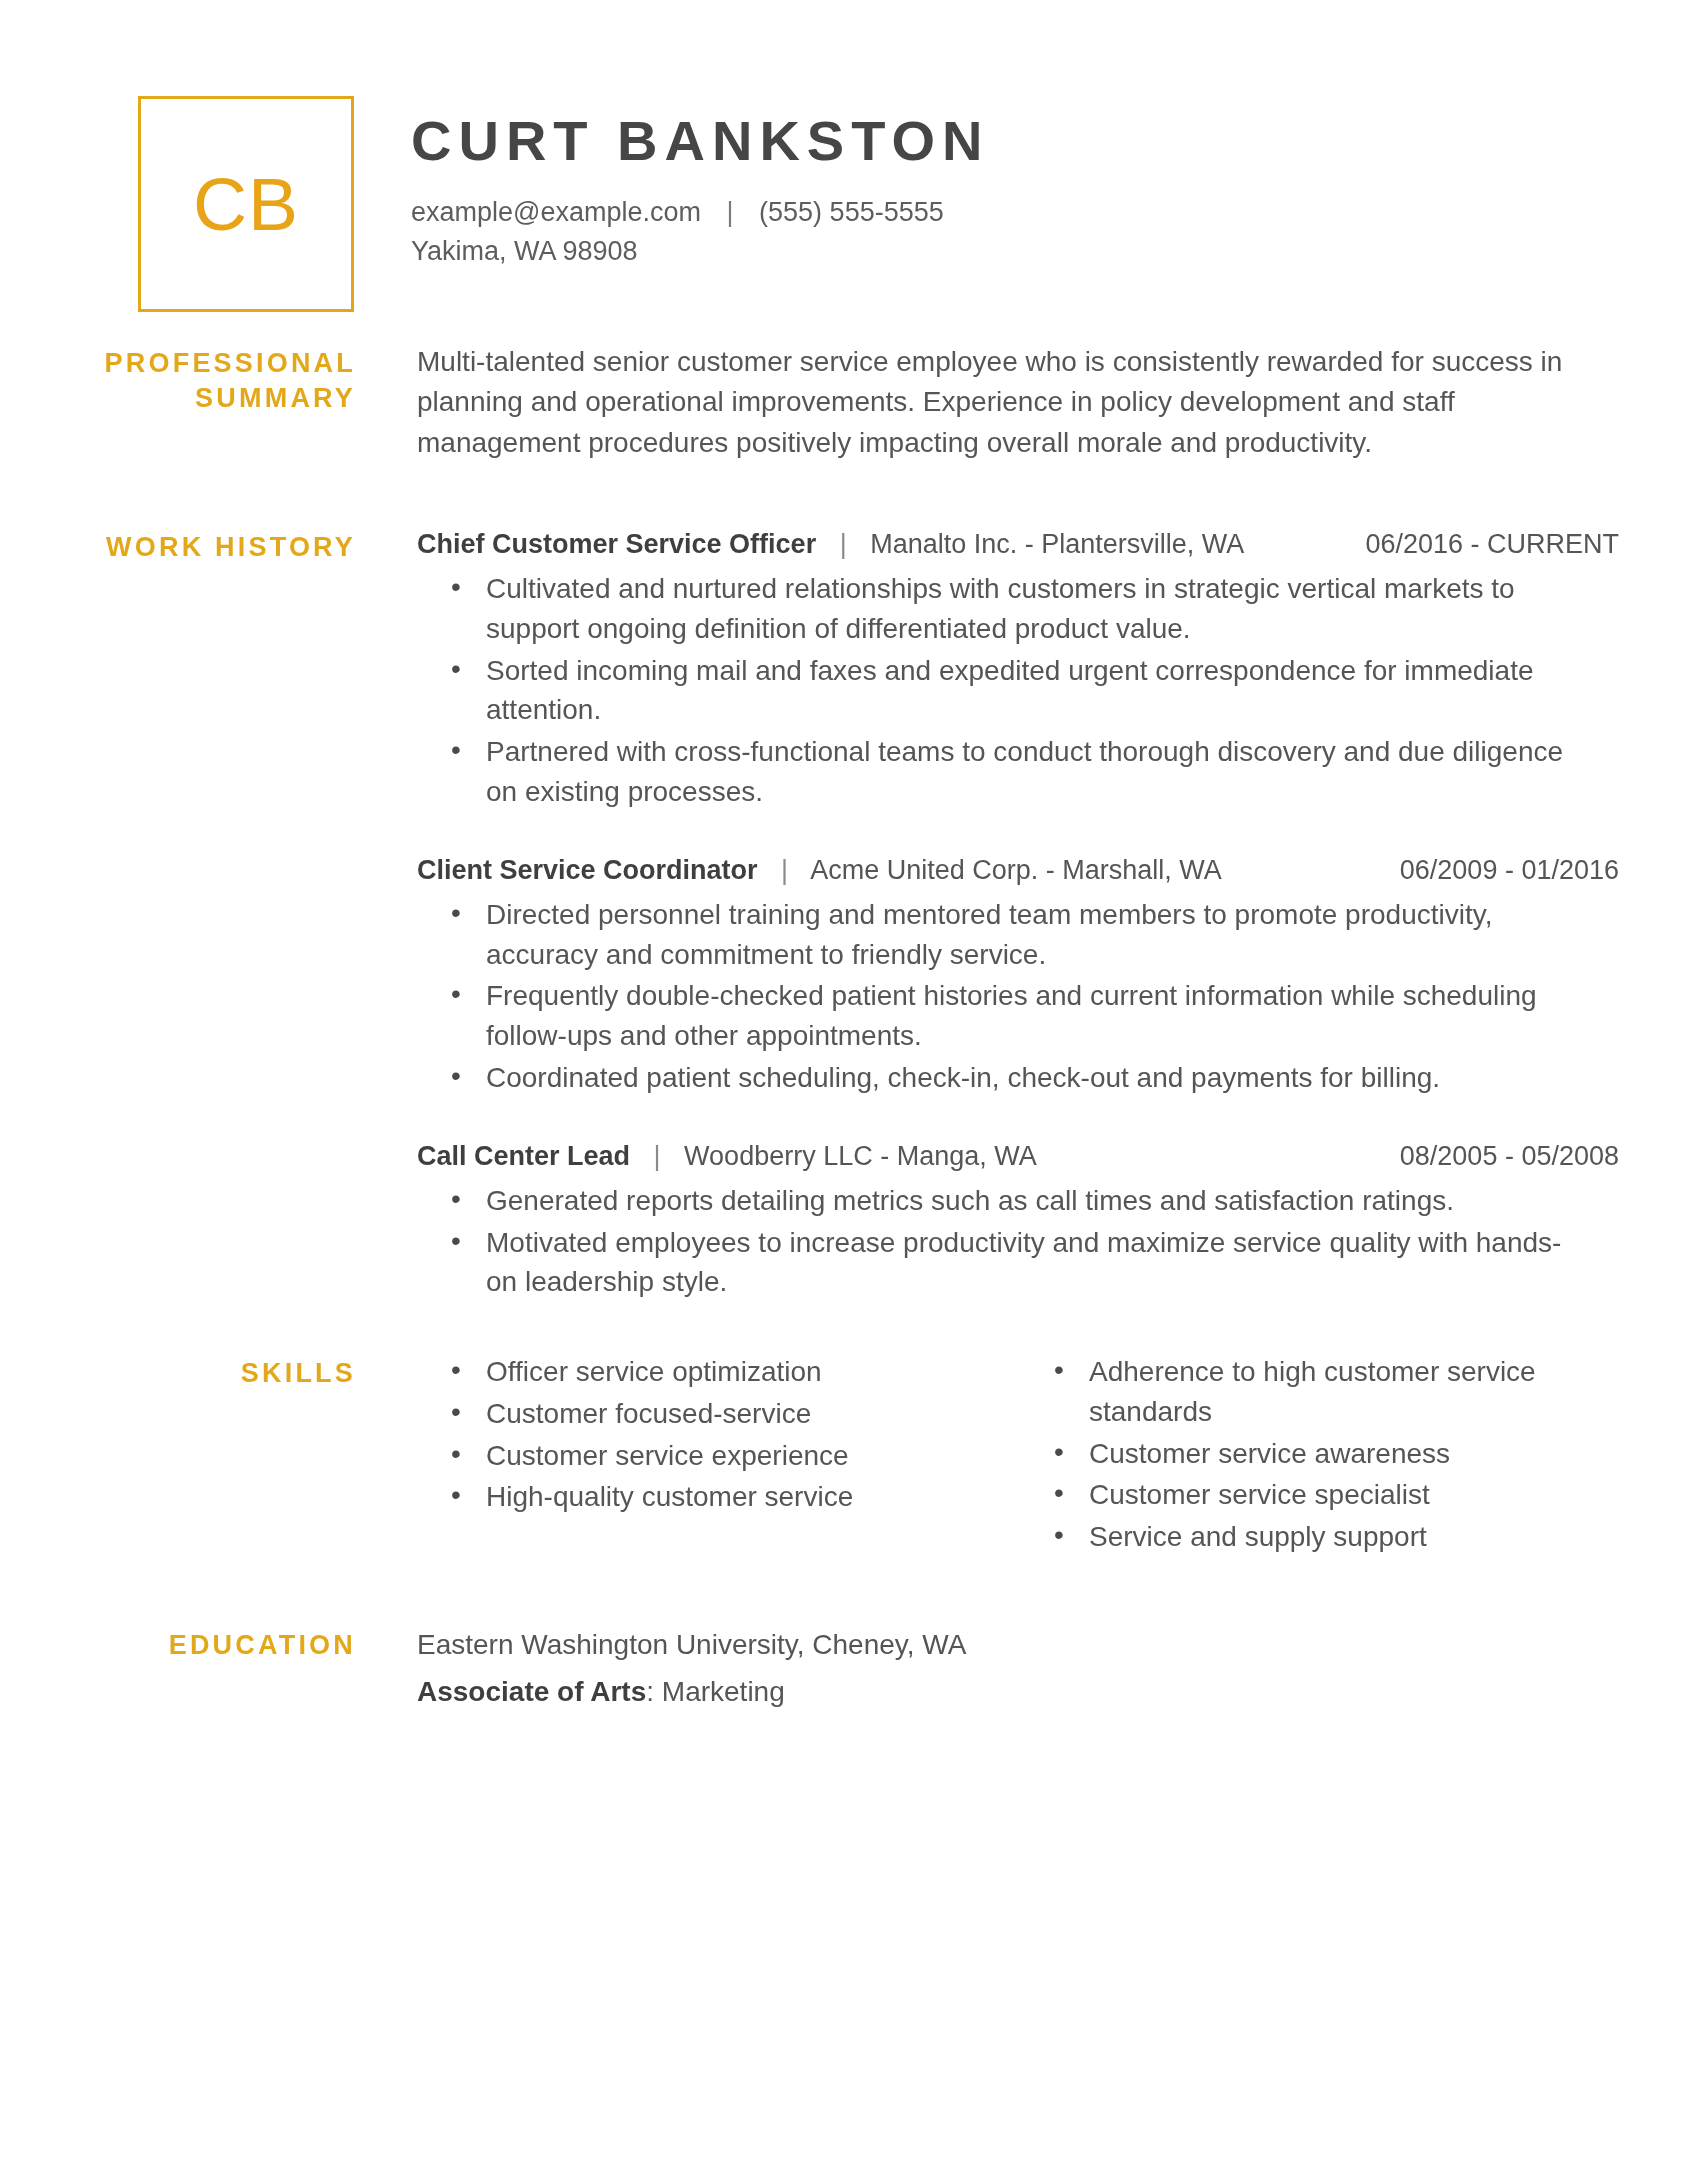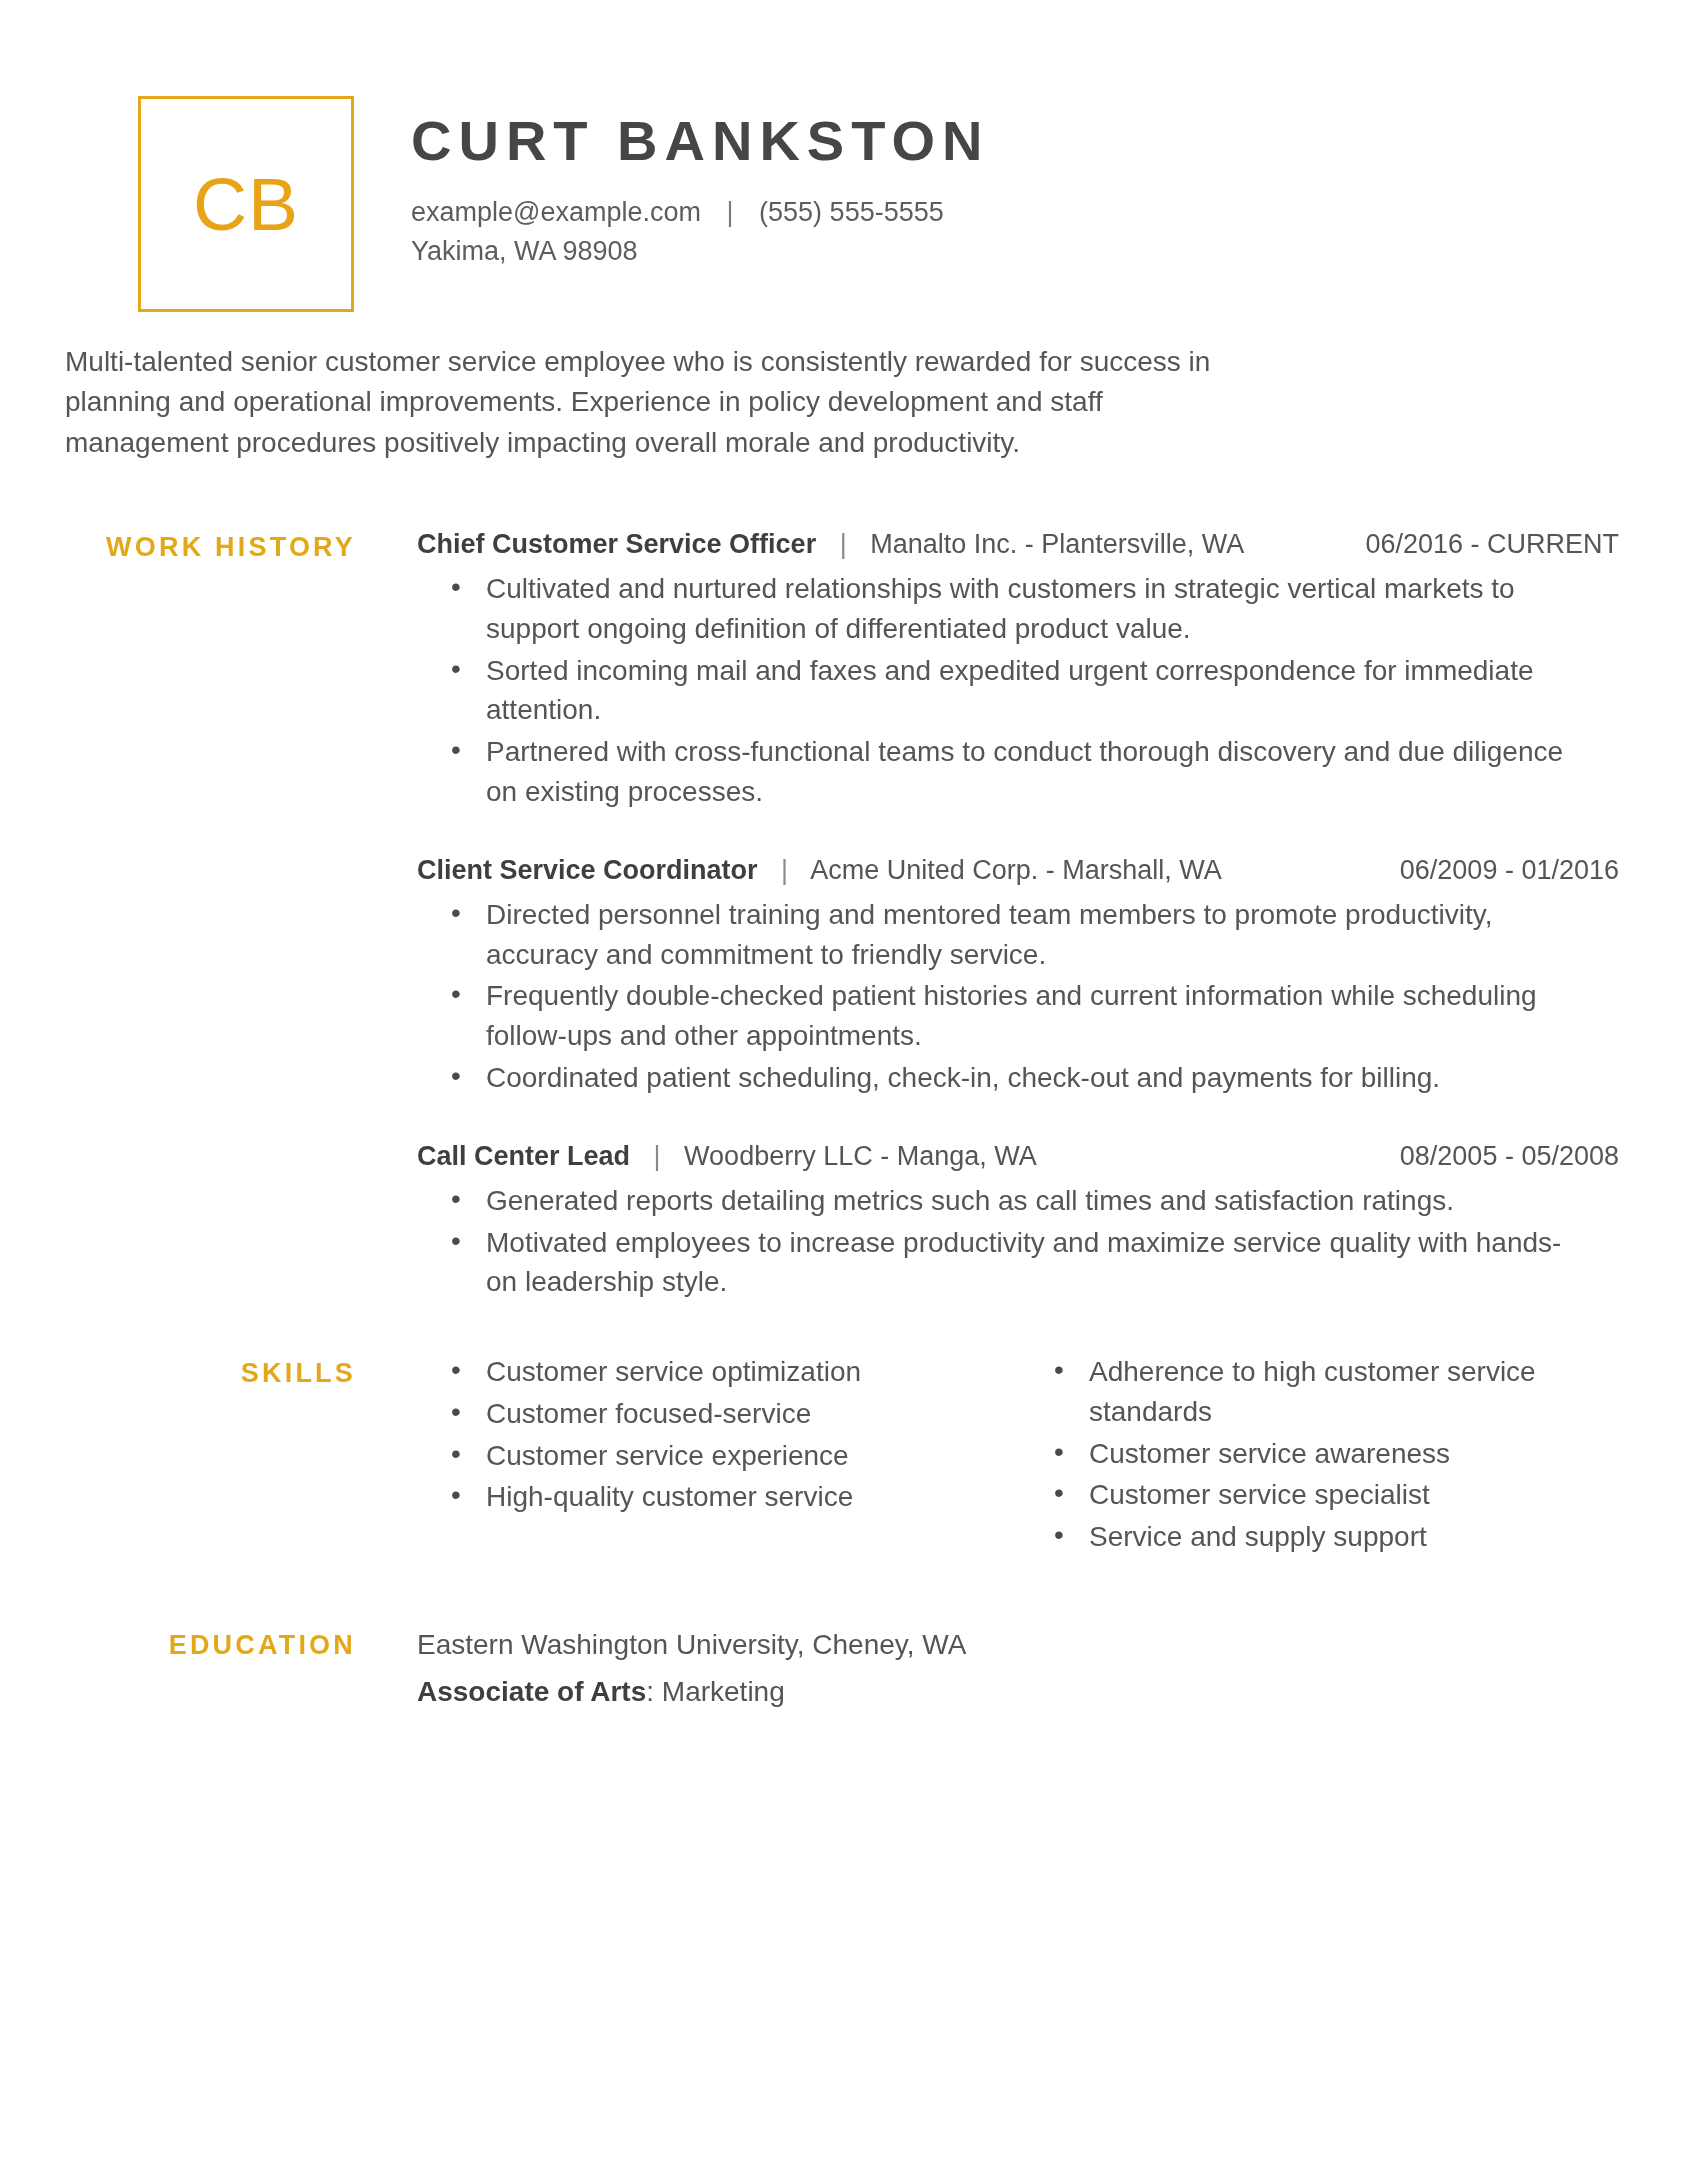--- a/index.html
+++ b/index.html
@@ -225,20 +225,24 @@
       <div class="contact-line">
         <span>example@example.com</span>
         <span class="contact-sep">|</span>
         <span>(555) 555-5555</span>
       </div>
       <div class="contact-line">Yakima, WA 98908</div>
     </div>
   </div>
 
   <div class="section gap-summary">
+    <div class="sec-label">
+      <div>PROFESSIONAL</div>
+      <div>SUMMARY</div>
+    </div>
     <div class="sec-body">
       <div class="summary-text">Multi-talented senior customer service employee who is consistently rewarded for success in planning and operational improvements. Experience in policy development and staff management procedures positively impacting overall morale and productivity.</div>
     </div>
   </div>
 
   <div class="section gap-work">
     <div class="sec-label">WORK HISTORY</div>
     <div class="sec-body">
 
       <div class="job">
@@ -284,21 +288,21 @@
 
     </div>
   </div>
 
   <div class="section gap-skills">
     <div class="sec-label">SKILLS</div>
     <div class="sec-body">
       <div class="skills-cols">
         <div class="skills-col left">
           <ul>
-            <li>Customer service optimization</li>
+            <li>Officer service optimization</li>
             <li>Customer focused-service</li>
             <li>Customer service experience</li>
             <li>High-quality customer service</li>
           </ul>
         </div>
         <div class="skills-col right">
           <ul>
             <li>Adherence to high customer service standards</li>
             <li>Customer service awareness</li>
             <li>Customer service specialist</li>

